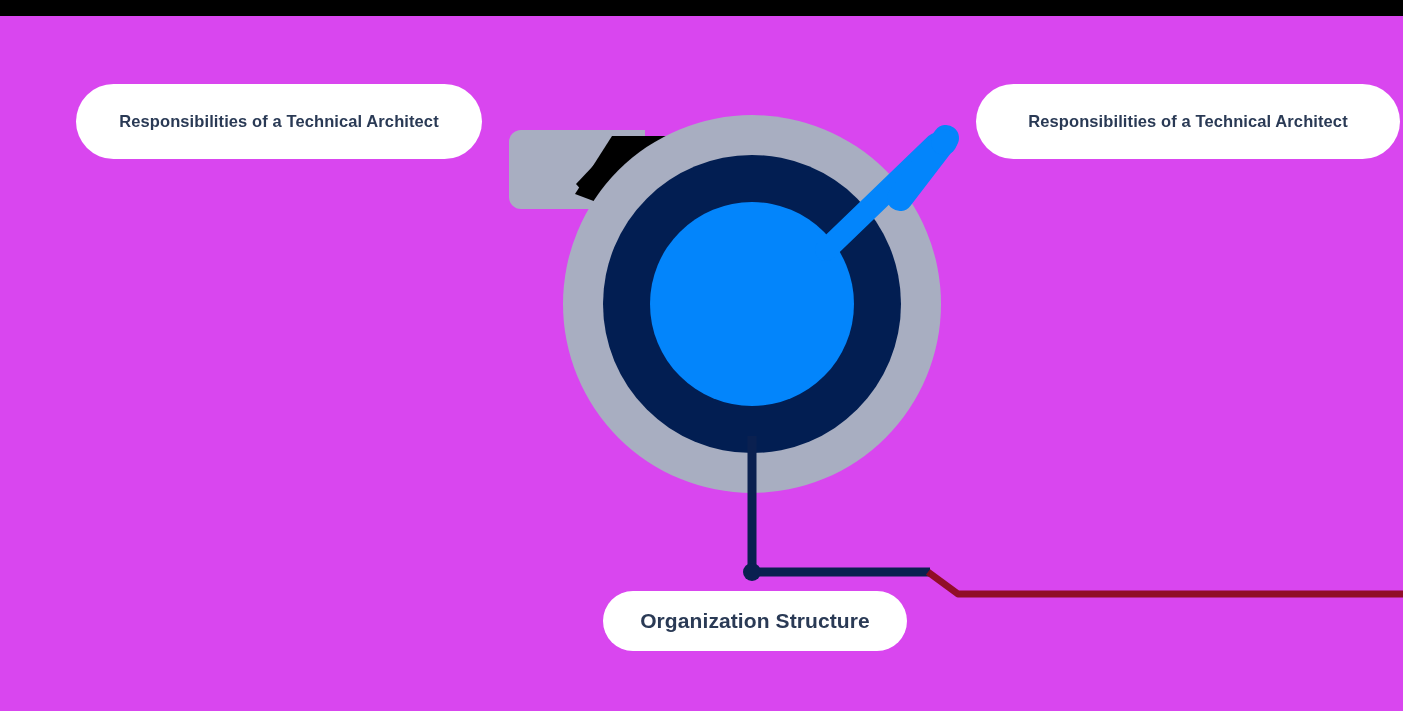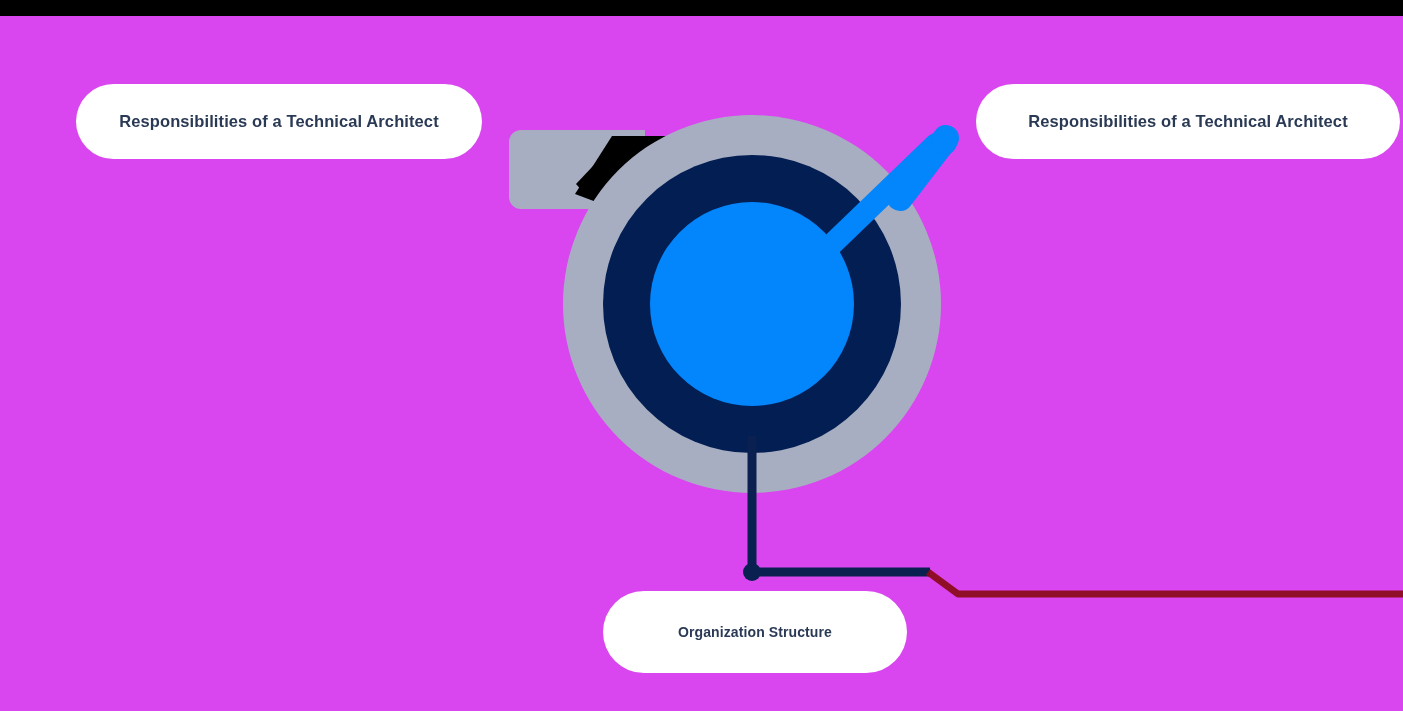--- a/index.html
+++ b/index.html
@@ -46,22 +46,22 @@
     width:406px; height:75px;
     font-size:16.5px;
   }
   #pill-right {
     left:976px; top:68px;
     width:424px; height:75px;
     font-size:16.5px;
   }
   #pill-bottom {
     left:603px; top:575px;
-    width:304px; height:82px;
-    font-size:14px;
+    width:304px; height:60px;
+    font-size:21px;
   }
 </style>
 </head>
 <body>
 
 <div id="canvas">
 
   <svg class="layer-svg" viewBox="0 0 1403 711" xmlns="http://www.w3.org/2000/svg">
 
     <g>

